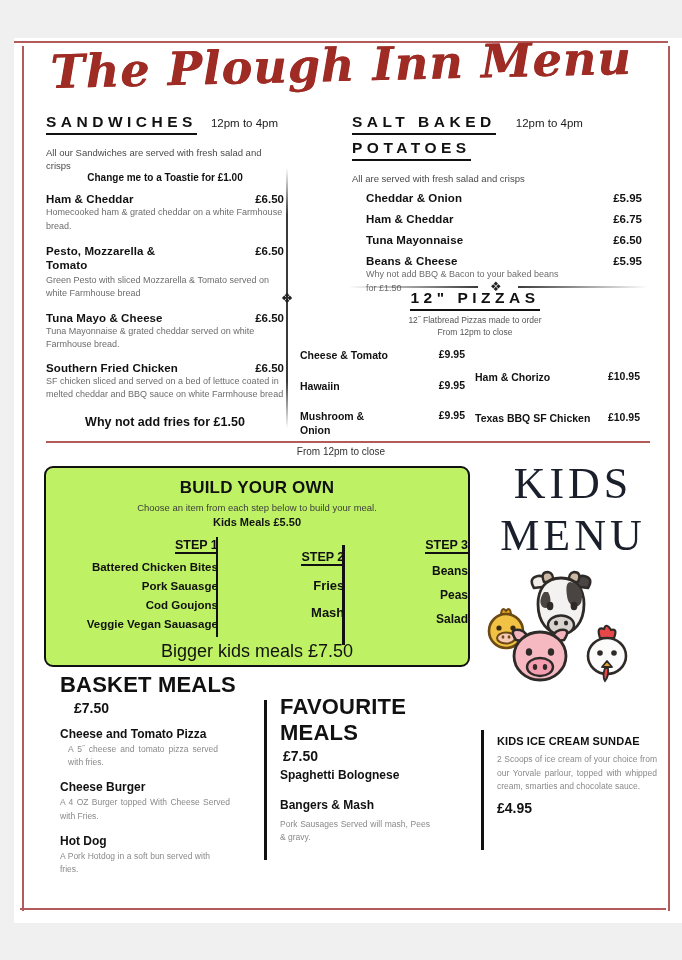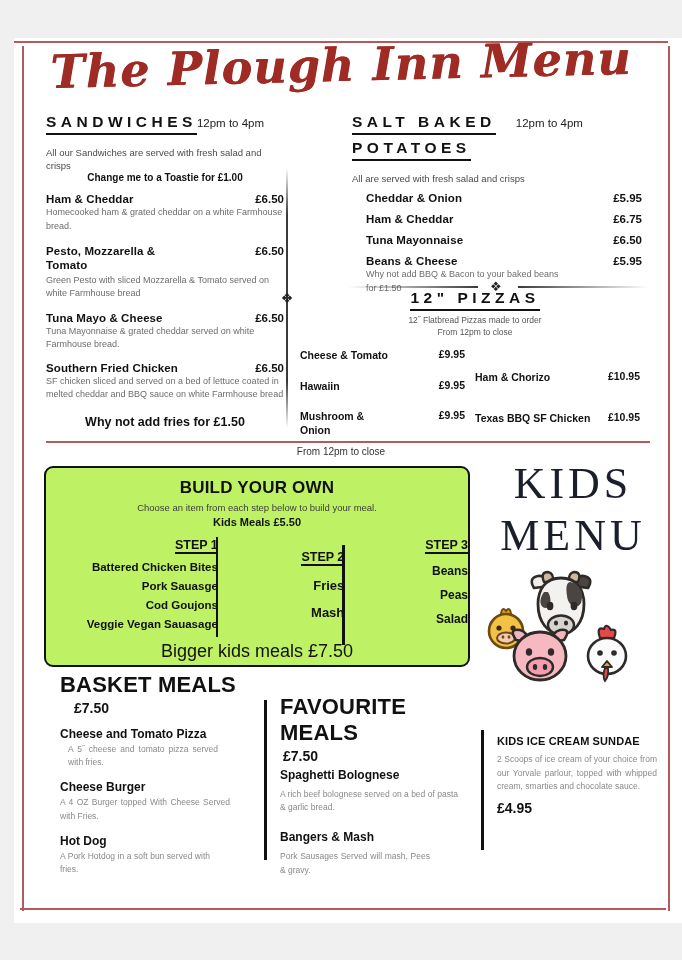--- a/index.html
+++ b/index.html
@@ -81,21 +81,21 @@
   }
   .item-price{
     font-weight:800;font-size:11.5px;color:#111;white-space:nowrap;
   }
   .item-desc{
     font-size:9px;color:#6d6d6d;line-height:1.45;margin-top:1px;
   }
 
   
   .sandwiches{position:absolute;left:46px;top:112px;width:238px;}
-  .sand-head-row{display:flex;align-items:baseline;}
+  .sand-head-row{display:flex;align-items:baseline;gap:14px;}
   .sand-list{margin-top:10px;}
   .sand-list .sw-item{margin-bottom:11px;}
   .sand-fries{
     text-align:center;font-weight:800;font-size:12.5px;color:#111;margin-top:14px;
   }
 
   
   .vdiv{
     position:absolute;left:286px;top:168px;width:2px;height:260px;
     background:linear-gradient(to bottom,rgba(255,255,255,0) 0%,#3a3a3a 18%,#3a3a3a 82%,rgba(255,255,255,0) 100%);
@@ -436,21 +436,20 @@
     <div class="bm-name">Hot Dog</div>
     <div class="bm-desc" style="width:150px">A Pork Hotdog in a soft bun served with fries.</div>
   </div>
 </div>
 
 <div class="fav">
   <div class="big-head">FAVOURITE MEALS</div>
   <div class="big-price">£7.50</div>
   <div class="bm-item" style="margin-top:4px">
     <div class="bm-name">Spaghetti Bolognese</div>
-    <div class="bm-desc" style="width:178px;margin-top:6px">A rich beef bolognese served on a bed of pasta &amp; garlic bread.</div>
   </div>
   <div class="bm-item" style="margin-top:16px">
     <div class="bm-name">Bangers &amp; Mash</div>
     <div class="bm-desc" style="width:150px;margin-top:6px">Pork Sausages Served  will mash, Pees &amp; gravy.</div>
   </div>
 </div>
 
 <div class="icecream">
   <div class="ic-head">KIDS ICE CREAM SUNDAE</div>
   <div class="ic-desc">2 Scoops of ice cream of your choice from our Yorvale parlour, topped with whipped cream, smarties and chocolate sauce.</div>

